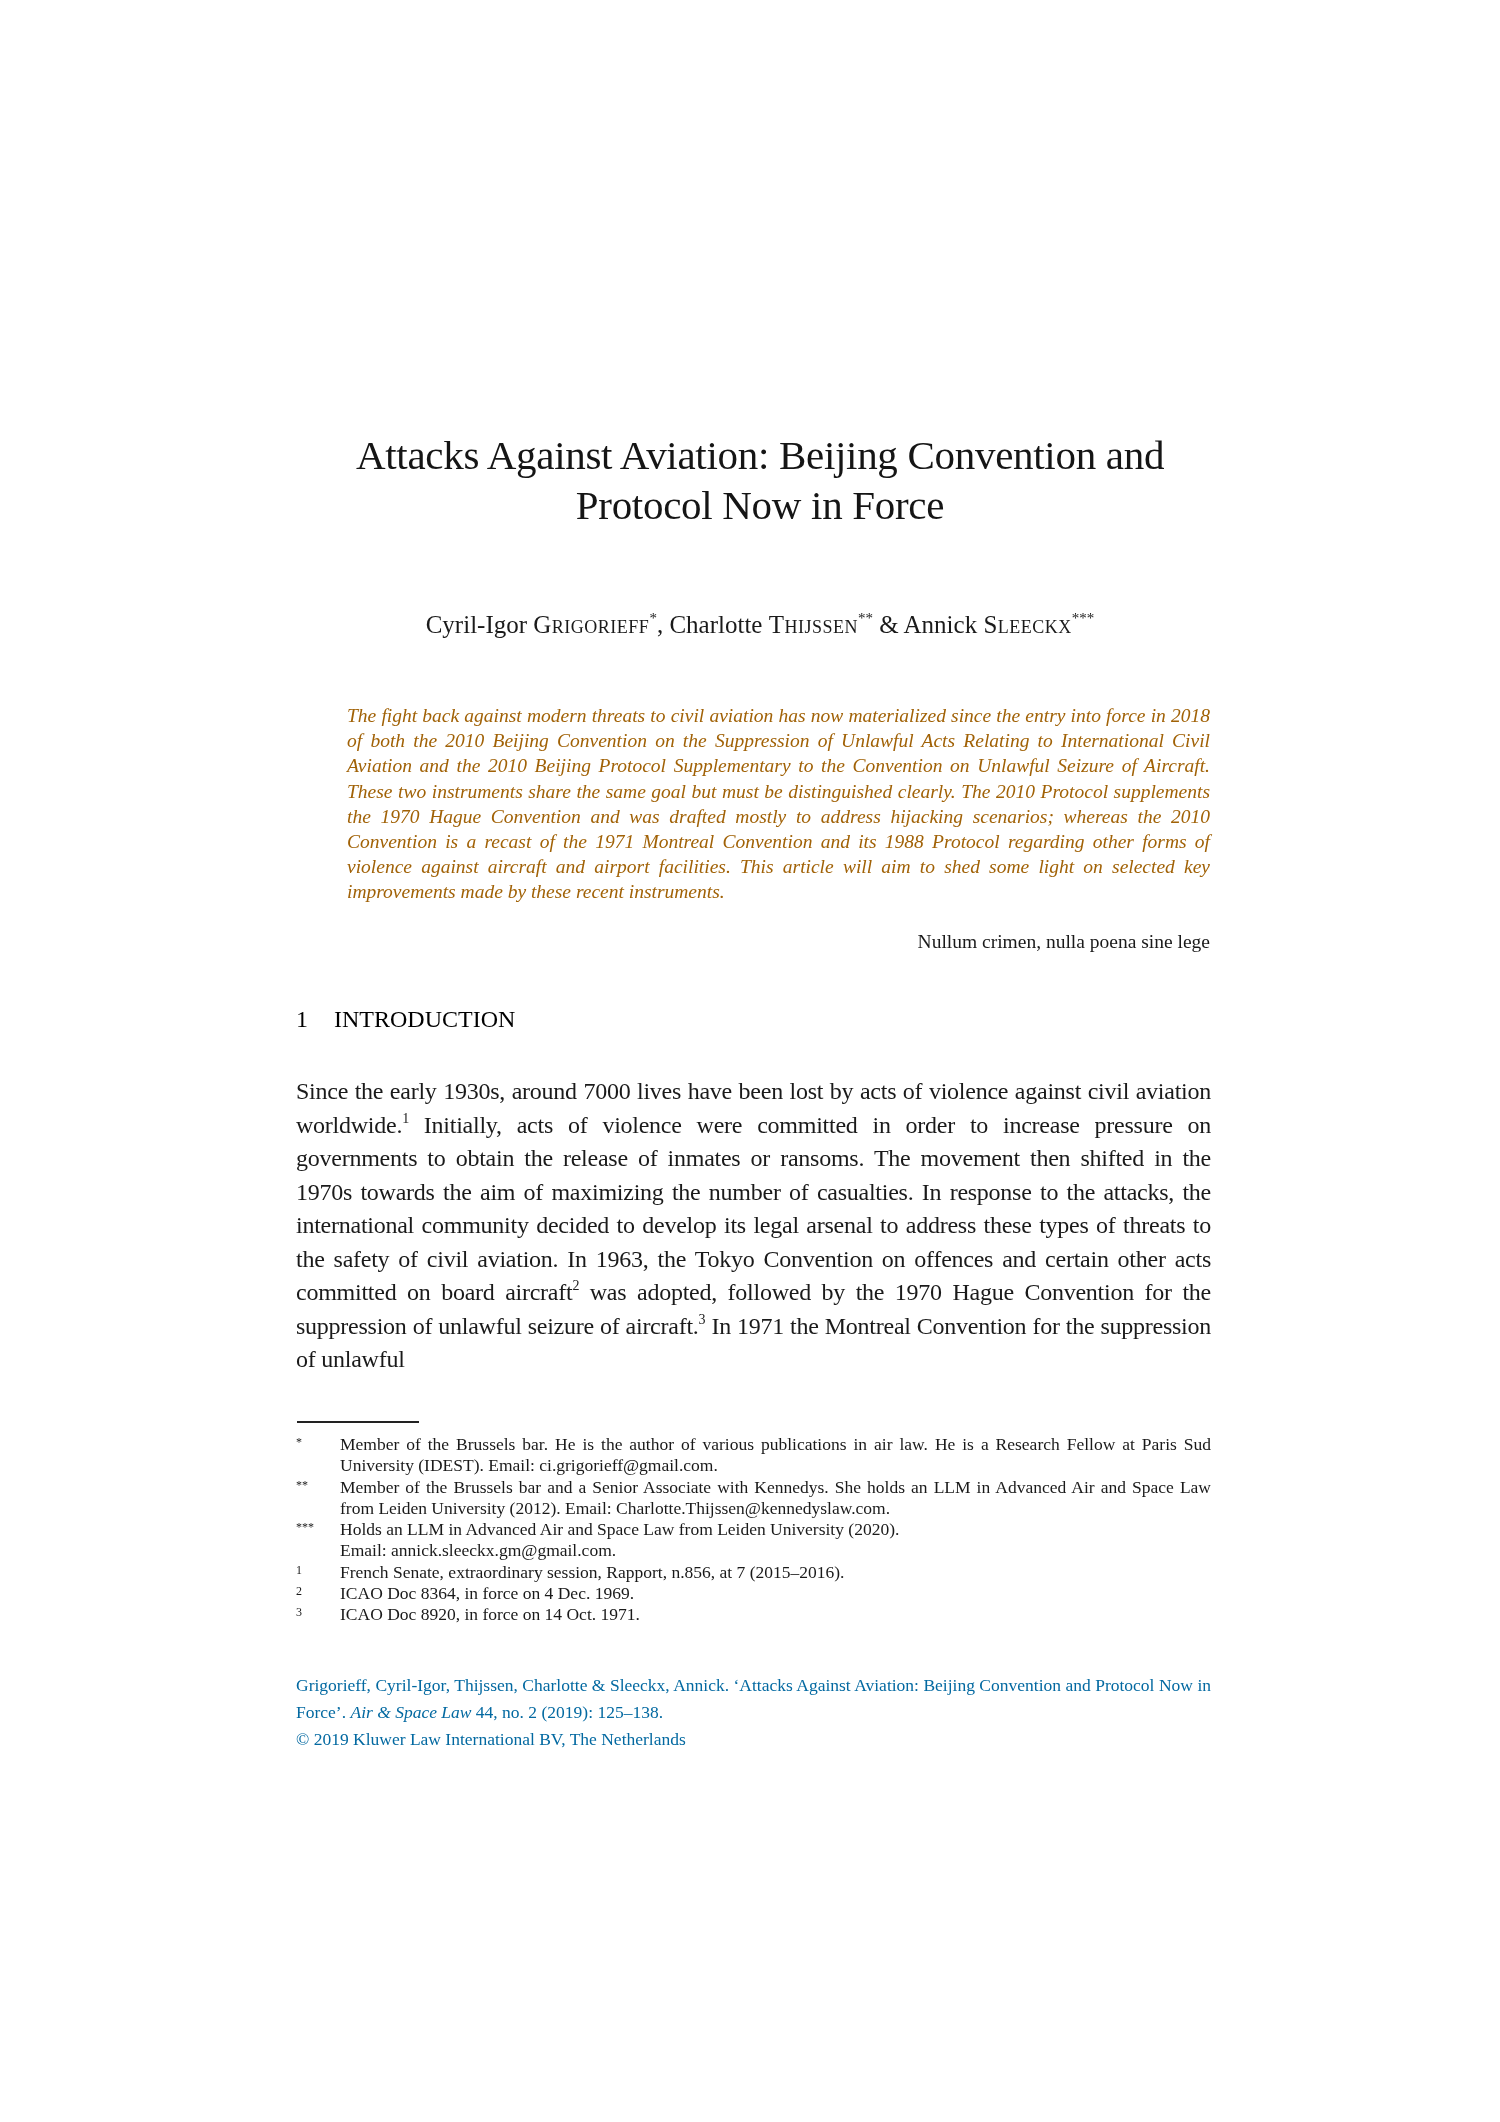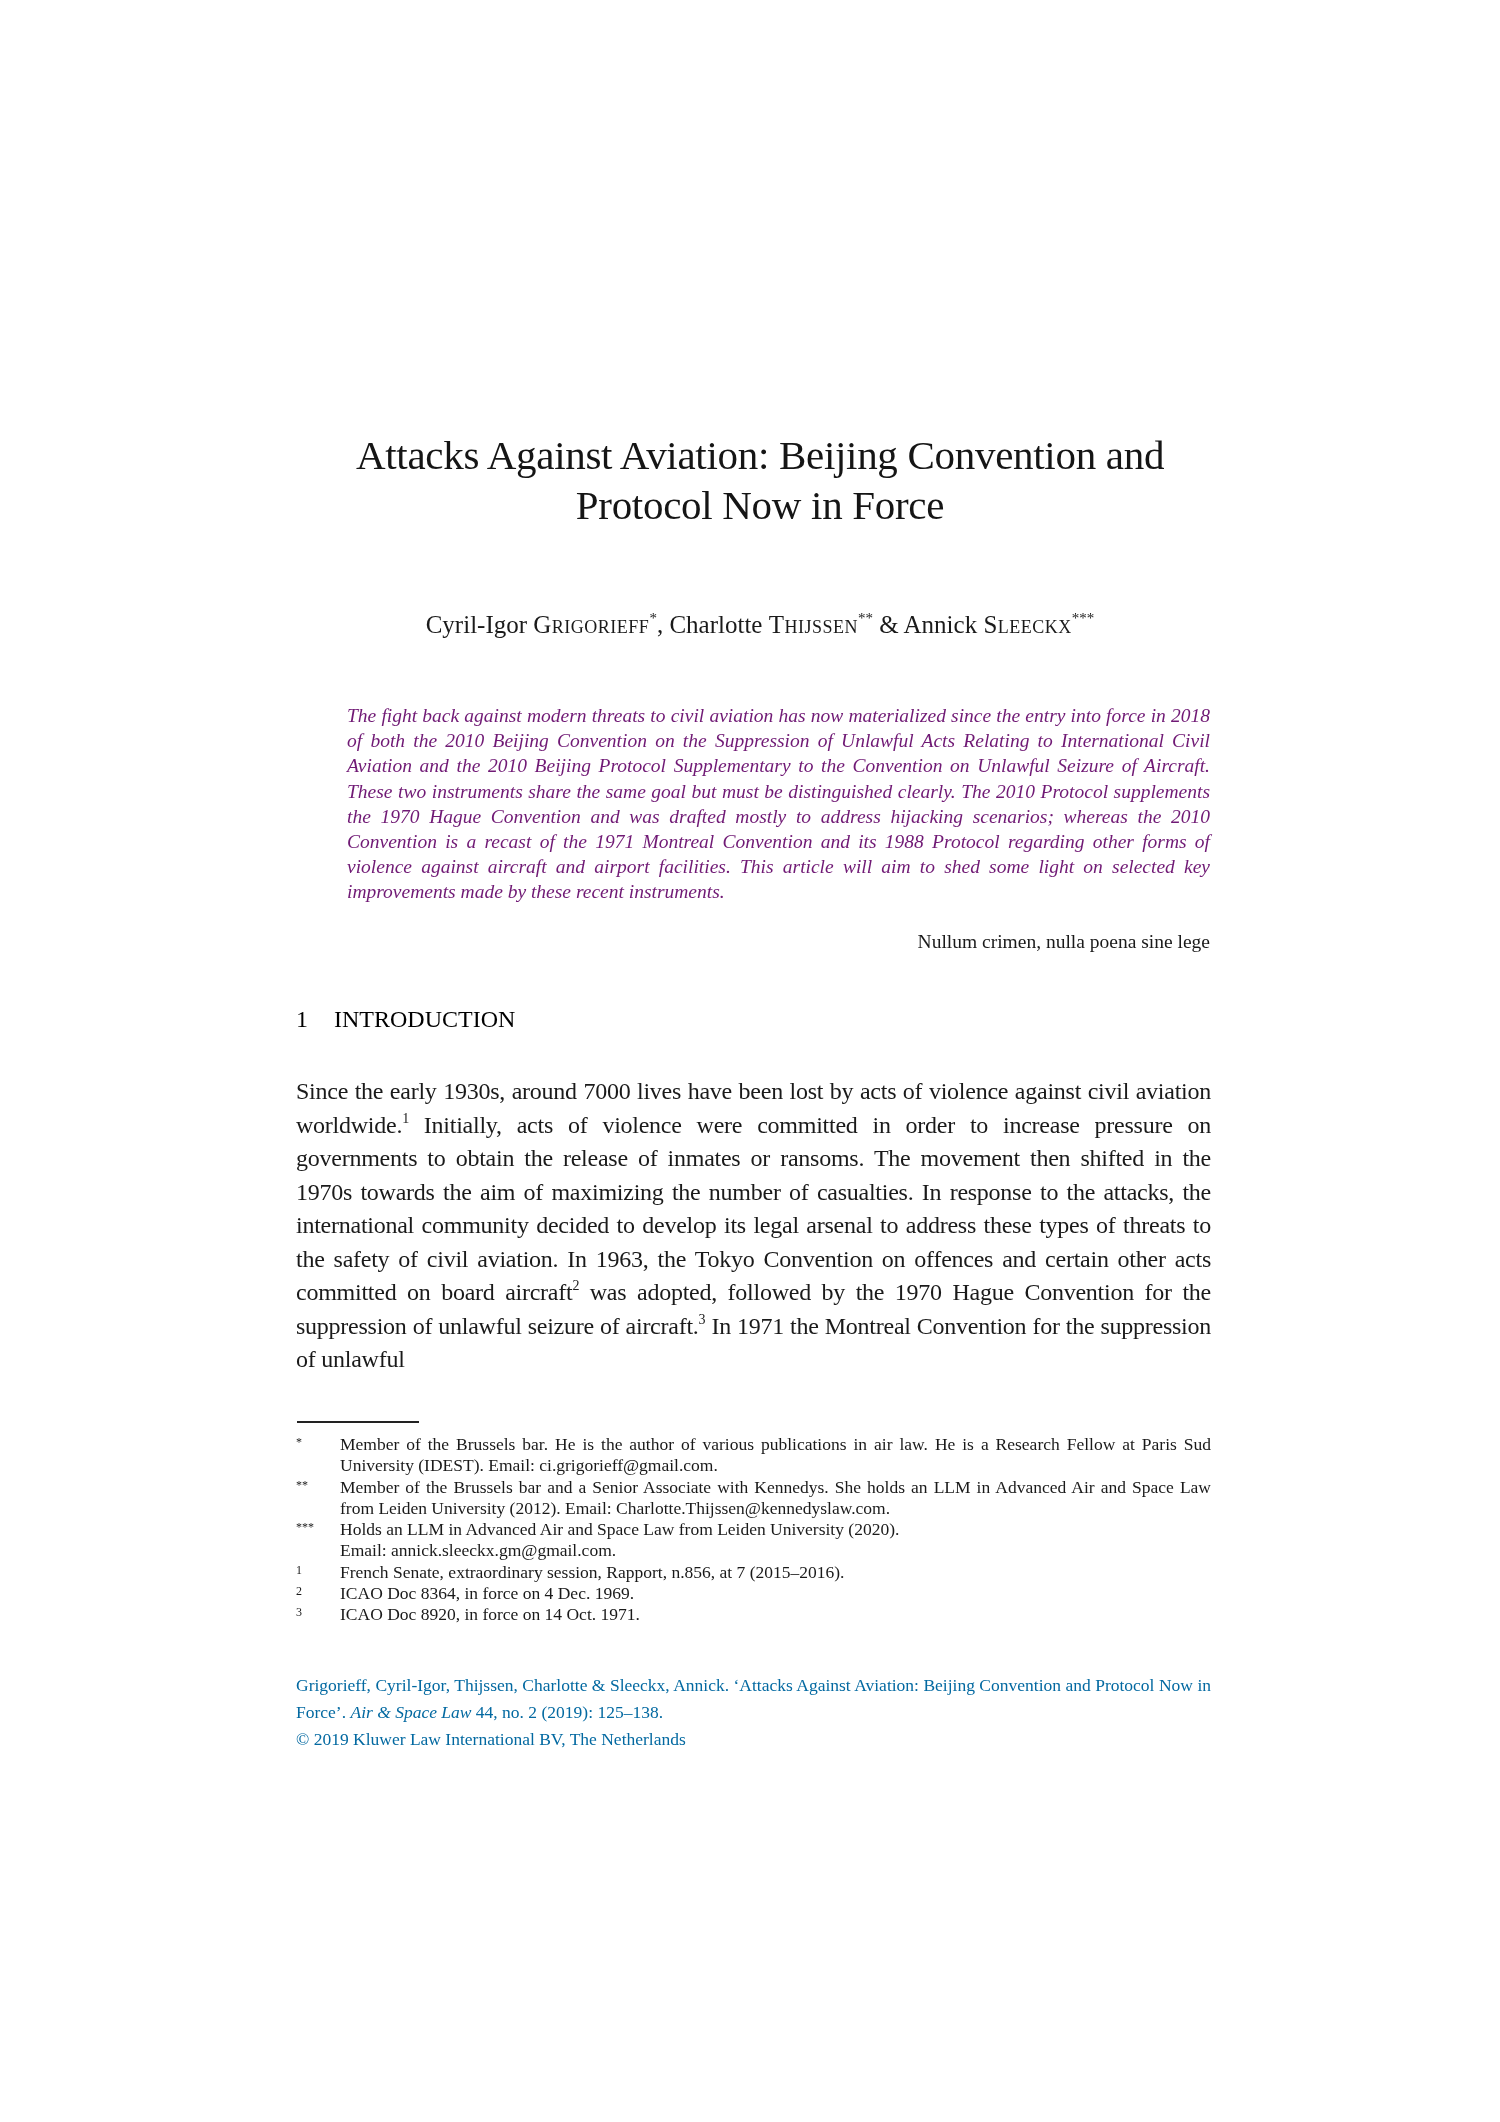--- a/index.html
+++ b/index.html
@@ -18,21 +18,21 @@
     .authors {
       position: absolute; left: 280px; top: 598px; width: 960px;
       text-align: center; font-size: 25px; line-height: 30px; color: #1a1a1a; margin-top: 12px;
     }
     .sc { font-variant: small-caps; letter-spacing: 0.5px; }
     .authors sup { font-size: 15px; vertical-align: 10px; line-height: 0; }
 
     .abstract {
       position: absolute; left: 347px; top: 703px; width: 863px;
       font-style: italic; font-size: 19.5px; line-height: 25.2px;
-      text-align: justify; text-align-last: left; color: #701a75;
+      text-align: justify; text-align-last: left; color: #a16207;
     }
     .motto {
       position: absolute; left: 347px; top: 929px; width: 863px;
       text-align: right; font-size: 19.5px; line-height: 25px;
     }
 
     .section-heading {
       position: absolute; left: 296px; top: 1004px;
       font-size: 24px; line-height: 30px; color: #000000;
     }

